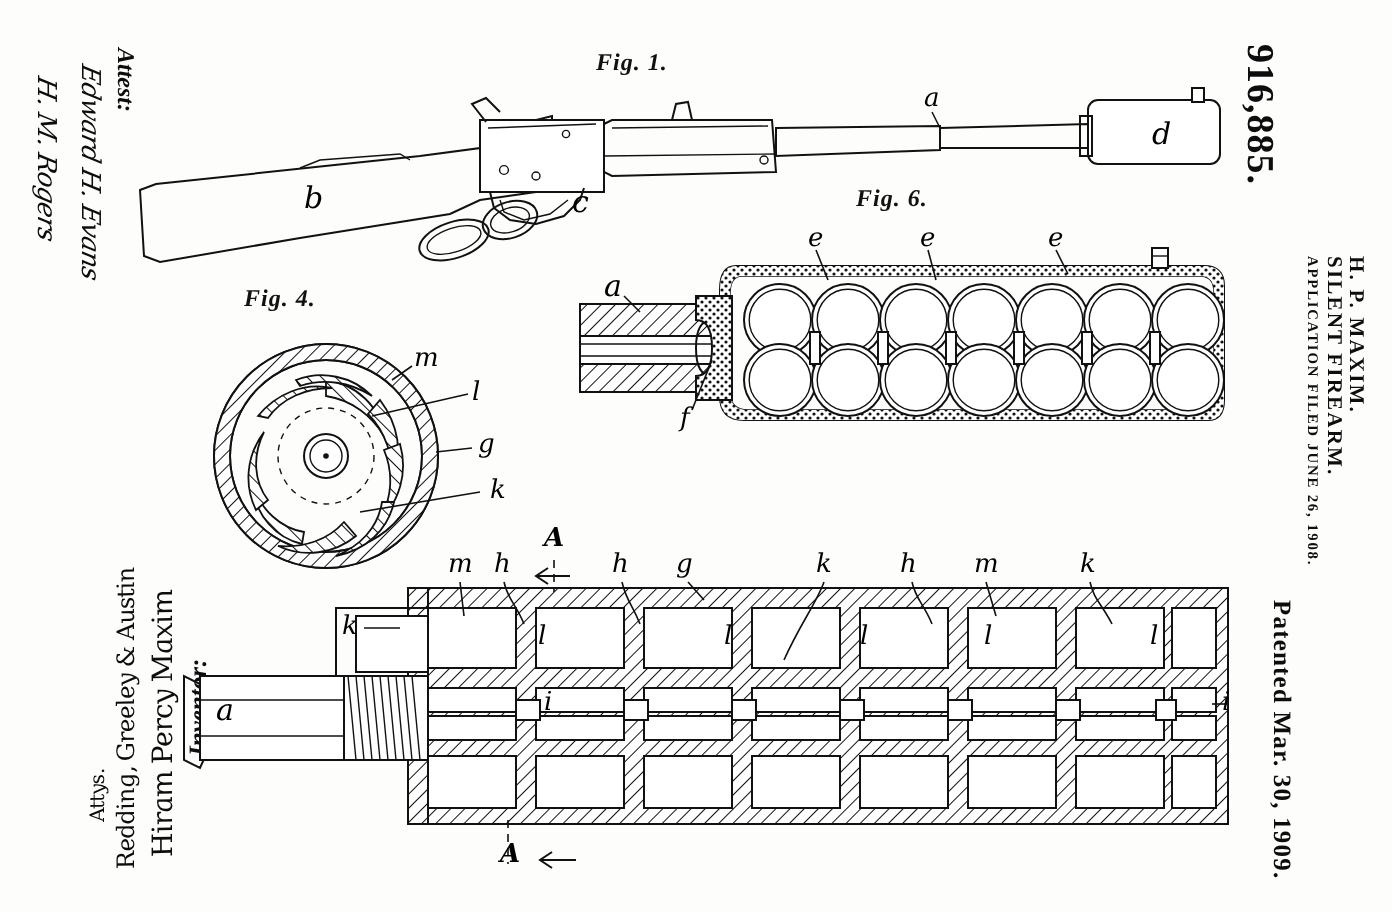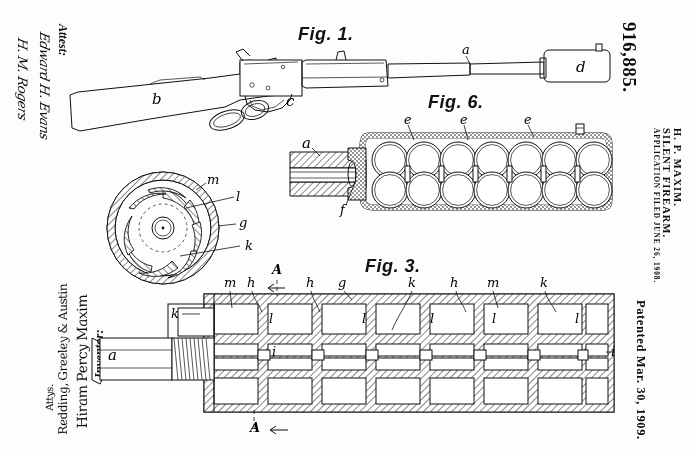--- a/index.html
+++ b/index.html
@@ -59,24 +59,24 @@
     font-weight: bold;
   }
   .sig {
     font-family: "DejaVu Serif", serif;
     font-style: italic;
     font-size: 13px;
     letter-spacing: -0.5px;
   }
   .figtitle {
     position: absolute;
-    font-family: Liberation Sans, sans-serif;
+    font-family: Liberation Serif, serif;
     font-weight: bold;
     font-style: italic;
-    font-size: 18px;
+    font-size: 12px;
     letter-spacing: 0.5px;
   }
   .reflabel {
     position: absolute;
     font-family: "DejaVu Serif", serif;
     font-style: italic;
     font-size: 13px;
     color: #000;
   }
   .reflabel.big { font-size: 15px; }
@@ -113,22 +113,22 @@
   <div class="vtext sig" style="left:74px; top:430px; transform: rotate(-90deg) skewX(12deg); font-size:14px;">Hiram Percy Maxim</div>
 
   <div class="vtext sig" style="left:56px; top:436px; transform: rotate(-90deg) skewX(12deg); font-size:12px;">Redding, Greeley &amp; Austin</div>
 
   <div class="vtext sig" style="left:44px; top:412px; transform: rotate(-90deg) skewX(12deg); font-size:10px;">Attys.</div>
 
   <div class="figtitle" style="left:298px; top:24px;">Fig. 1.</div>
 
   <div class="figtitle" style="left:428px; top:92px;">Fig. 6.</div>
 
-  <div class="figtitle" style="left:365px; top:256px;">Fig. 3.</div>
-
+
+  <div class="figtitle" style="left:122px; top:142px;">Fig. 4.</div>
 
   <svg width="696" height="456" viewBox="0 0 696 456">
 
     <defs>
       <pattern id="hatch" width="5" height="5" patternTransform="rotate(45)" patternUnits="userSpaceOnUse">
         <rect width="5" height="5" fill="#fff"></rect>
         <line x1="0" y1="0" x2="0" y2="5" stroke="#111" stroke-width="1"></line>
       </pattern>
       <pattern id="hatch2" width="5" height="5" patternTransform="rotate(-45)" patternUnits="userSpaceOnUse">
         <rect width="5" height="5" fill="#fff"></rect>

